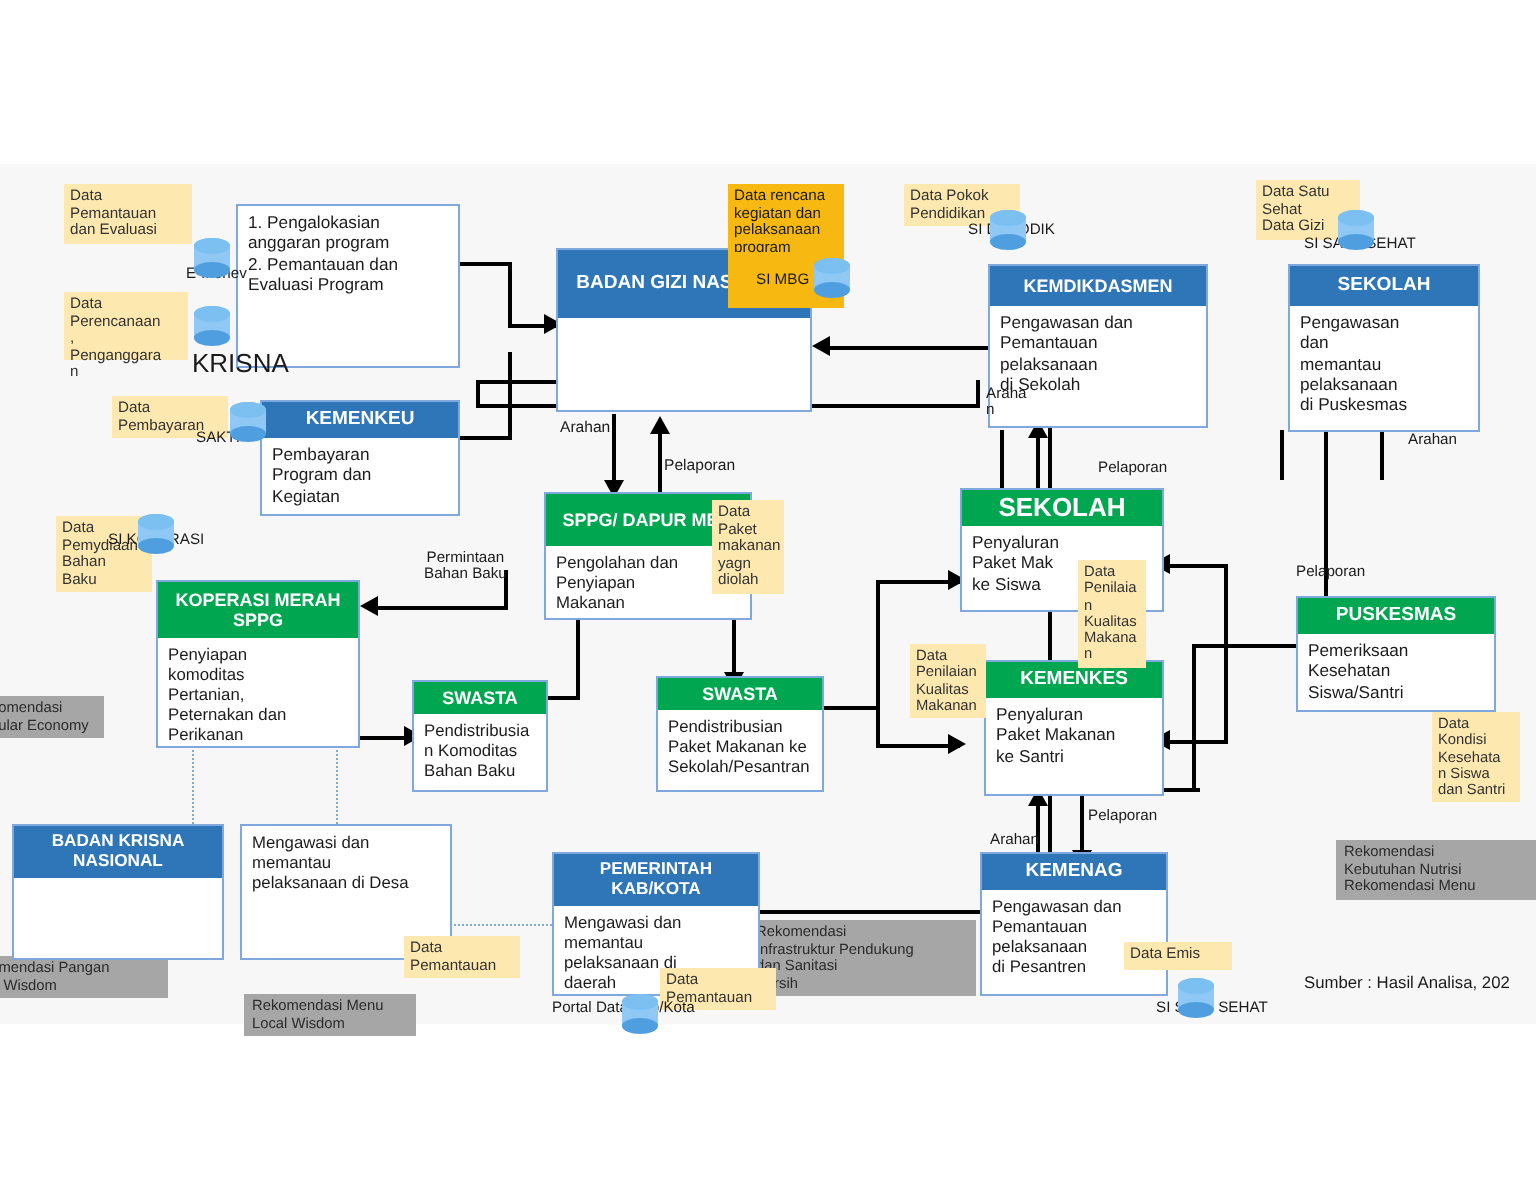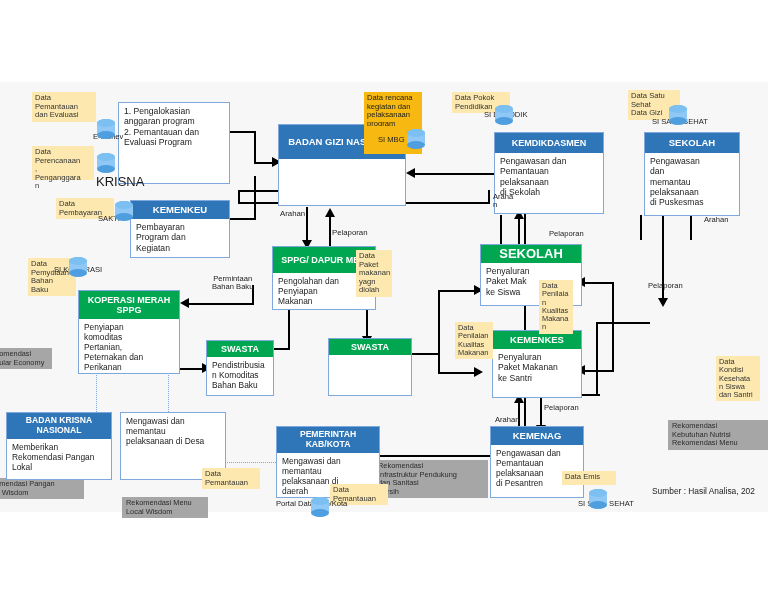--- a/index.html
+++ b/index.html
@@ -232,43 +232,49 @@
 
   <div class="node green" style="left:206px;top:340px;width:68px;height:56px;">
     <div class="hdr" style="height:16px;font-size:9px;">SWASTA</div>
     <div class="body" style="font-size:8.4px;">Pendistribusia
 n Komoditas
 Bahan Baku</div>
   </div>
 
   <div class="node green" style="left:328px;top:338px;width:84px;height:58px;">
     <div class="hdr" style="height:16px;font-size:9px;">SWASTA</div>
+    <div class="body" style="font-size:8.4px;">Pendistribusian
+Paket Makanan ke
+Sekolah/Pesantran</div>
   </div>
 
   <div class="node green" style="left:480px;top:244px;width:102px;height:62px;">
     <div class="hdr" style="height:18px;font-size:13px;">SEKOLAH</div>
     <div class="body" style="font-size:8.6px;">Penyaluran
 Paket Mak
 ke Siswa</div>
   </div>
 
   <div class="node green" style="left:492px;top:330px;width:90px;height:68px;">
     <div class="hdr" style="height:18px;font-size:9.5px;">KEMENKES</div>
     <div class="body" style="font-size:8.6px;">Penyaluran
 Paket Makanan
 ke Santri</div>
   </div>
 
+  <div class="node green" style="left:648px;top:298px;width:100px;height:58px;">
+    <div class="hdr" style="height:18px;font-size:9.5px;">PUSKESMAS</div>
+    <div class="body" style="font-size:8.6px;">Pemeriksaan
+Kesehatan
+Siswa/Santri</div>
+  </div>
 
   <div class="node blue" style="left:6px;top:412px;width:106px;height:68px;">
     <div class="hdr" style="height:26px;font-size:8.6px;">BADAN KRISNA
 NASIONAL</div>
-    <div class="body" style="font-size:8.4px;">Memberikan
-Rekomendasi Pangan
-Lokal</div>
   </div>
 
   <div class="node blue" style="left:120px;top:412px;width:106px;height:68px;">
     <div class="body" style="font-size:8.4px;">Mengawasi dan
 memantau
 pelaksanaan di Desa</div>
   </div>
 
   <div class="node blue" style="left:276px;top:426px;width:104px;height:72px;">
     <div class="hdr" style="height:26px;font-size:8.6px;">PEMERINTAH

